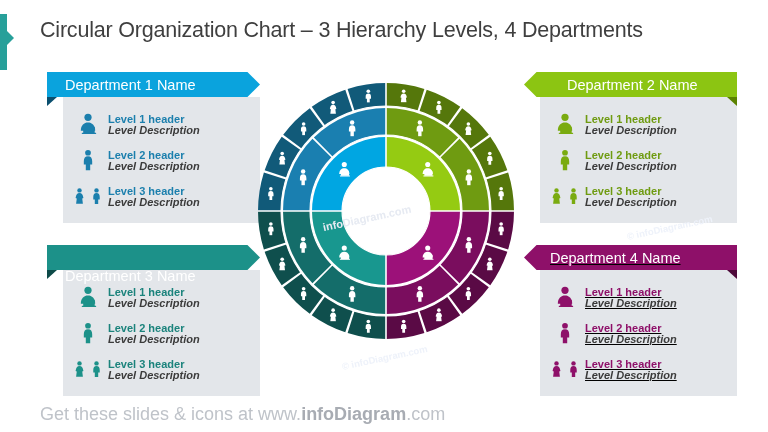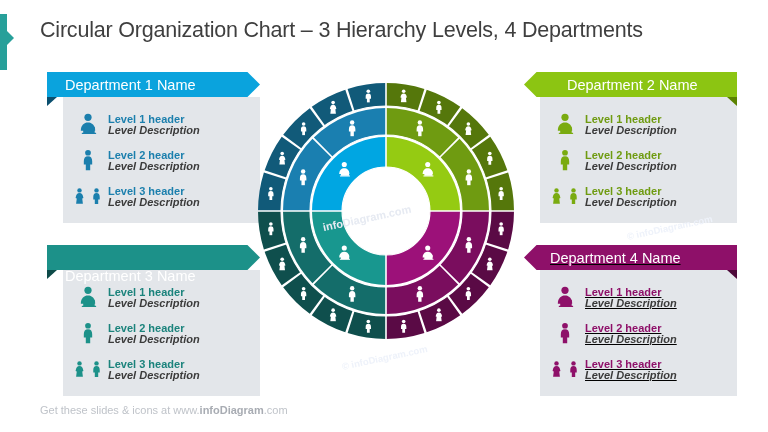--- a/index.html
+++ b/index.html
@@ -48,21 +48,21 @@
 
   
   .wm{position:absolute;color:#eef2fa;font-weight:bold;white-space:nowrap;
     pointer-events:none;}
   #wm-center{left:322px;top:212px;font-size:11px;color:#e6eaf2;
     transform:rotate(-12deg);}
   #wm-below{left:341px;top:352px;font-size:9.5px;transform:rotate(-12deg);}
   #wm-right{left:626px;top:222px;font-size:9.5px;transform:rotate(-12deg);}
 
   
-  .footer{position:absolute;left:40px;top:404px;font-size:11px;color:#bfc3c9;
+  .footer{position:absolute;left:40px;top:404px;font-size:18px;color:#bfc3c9;
     white-space:nowrap;}
   .footer b{color:#a8acb3;font-weight:bold;}
 </style>
 </head>
 <body>
 
 <div id="slide">
 
   <div class="edge-bar"></div>
   <div class="edge-notch"></div>

